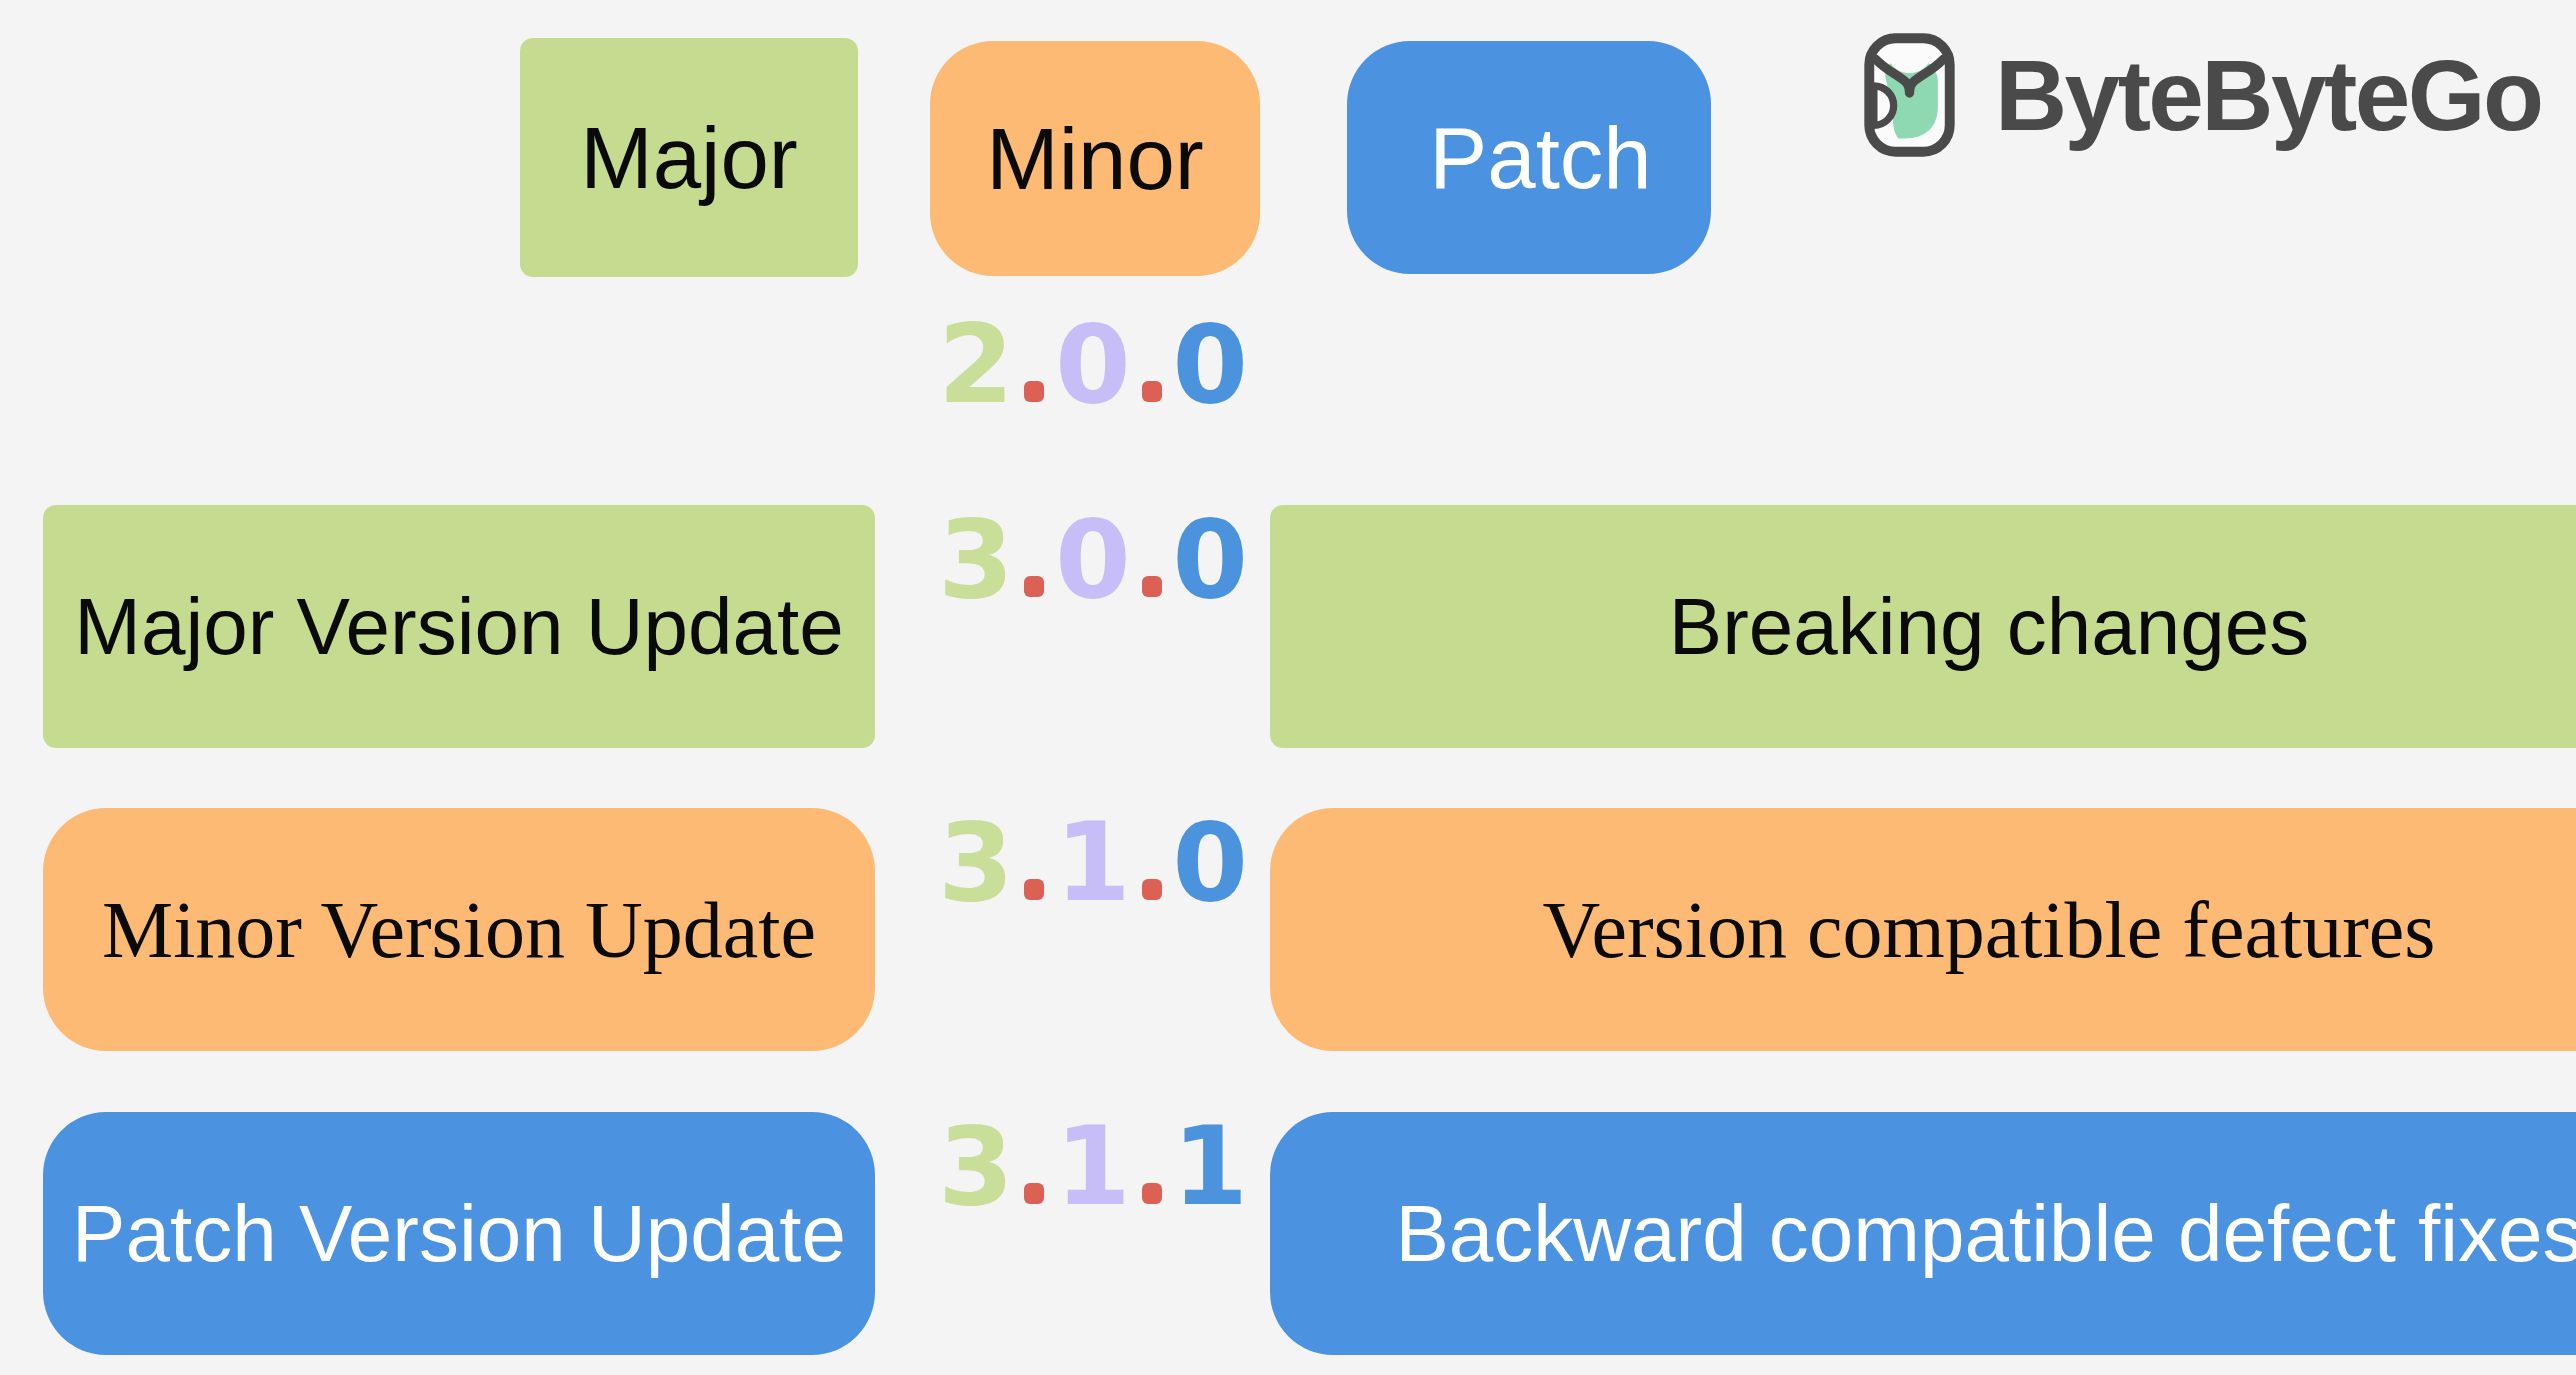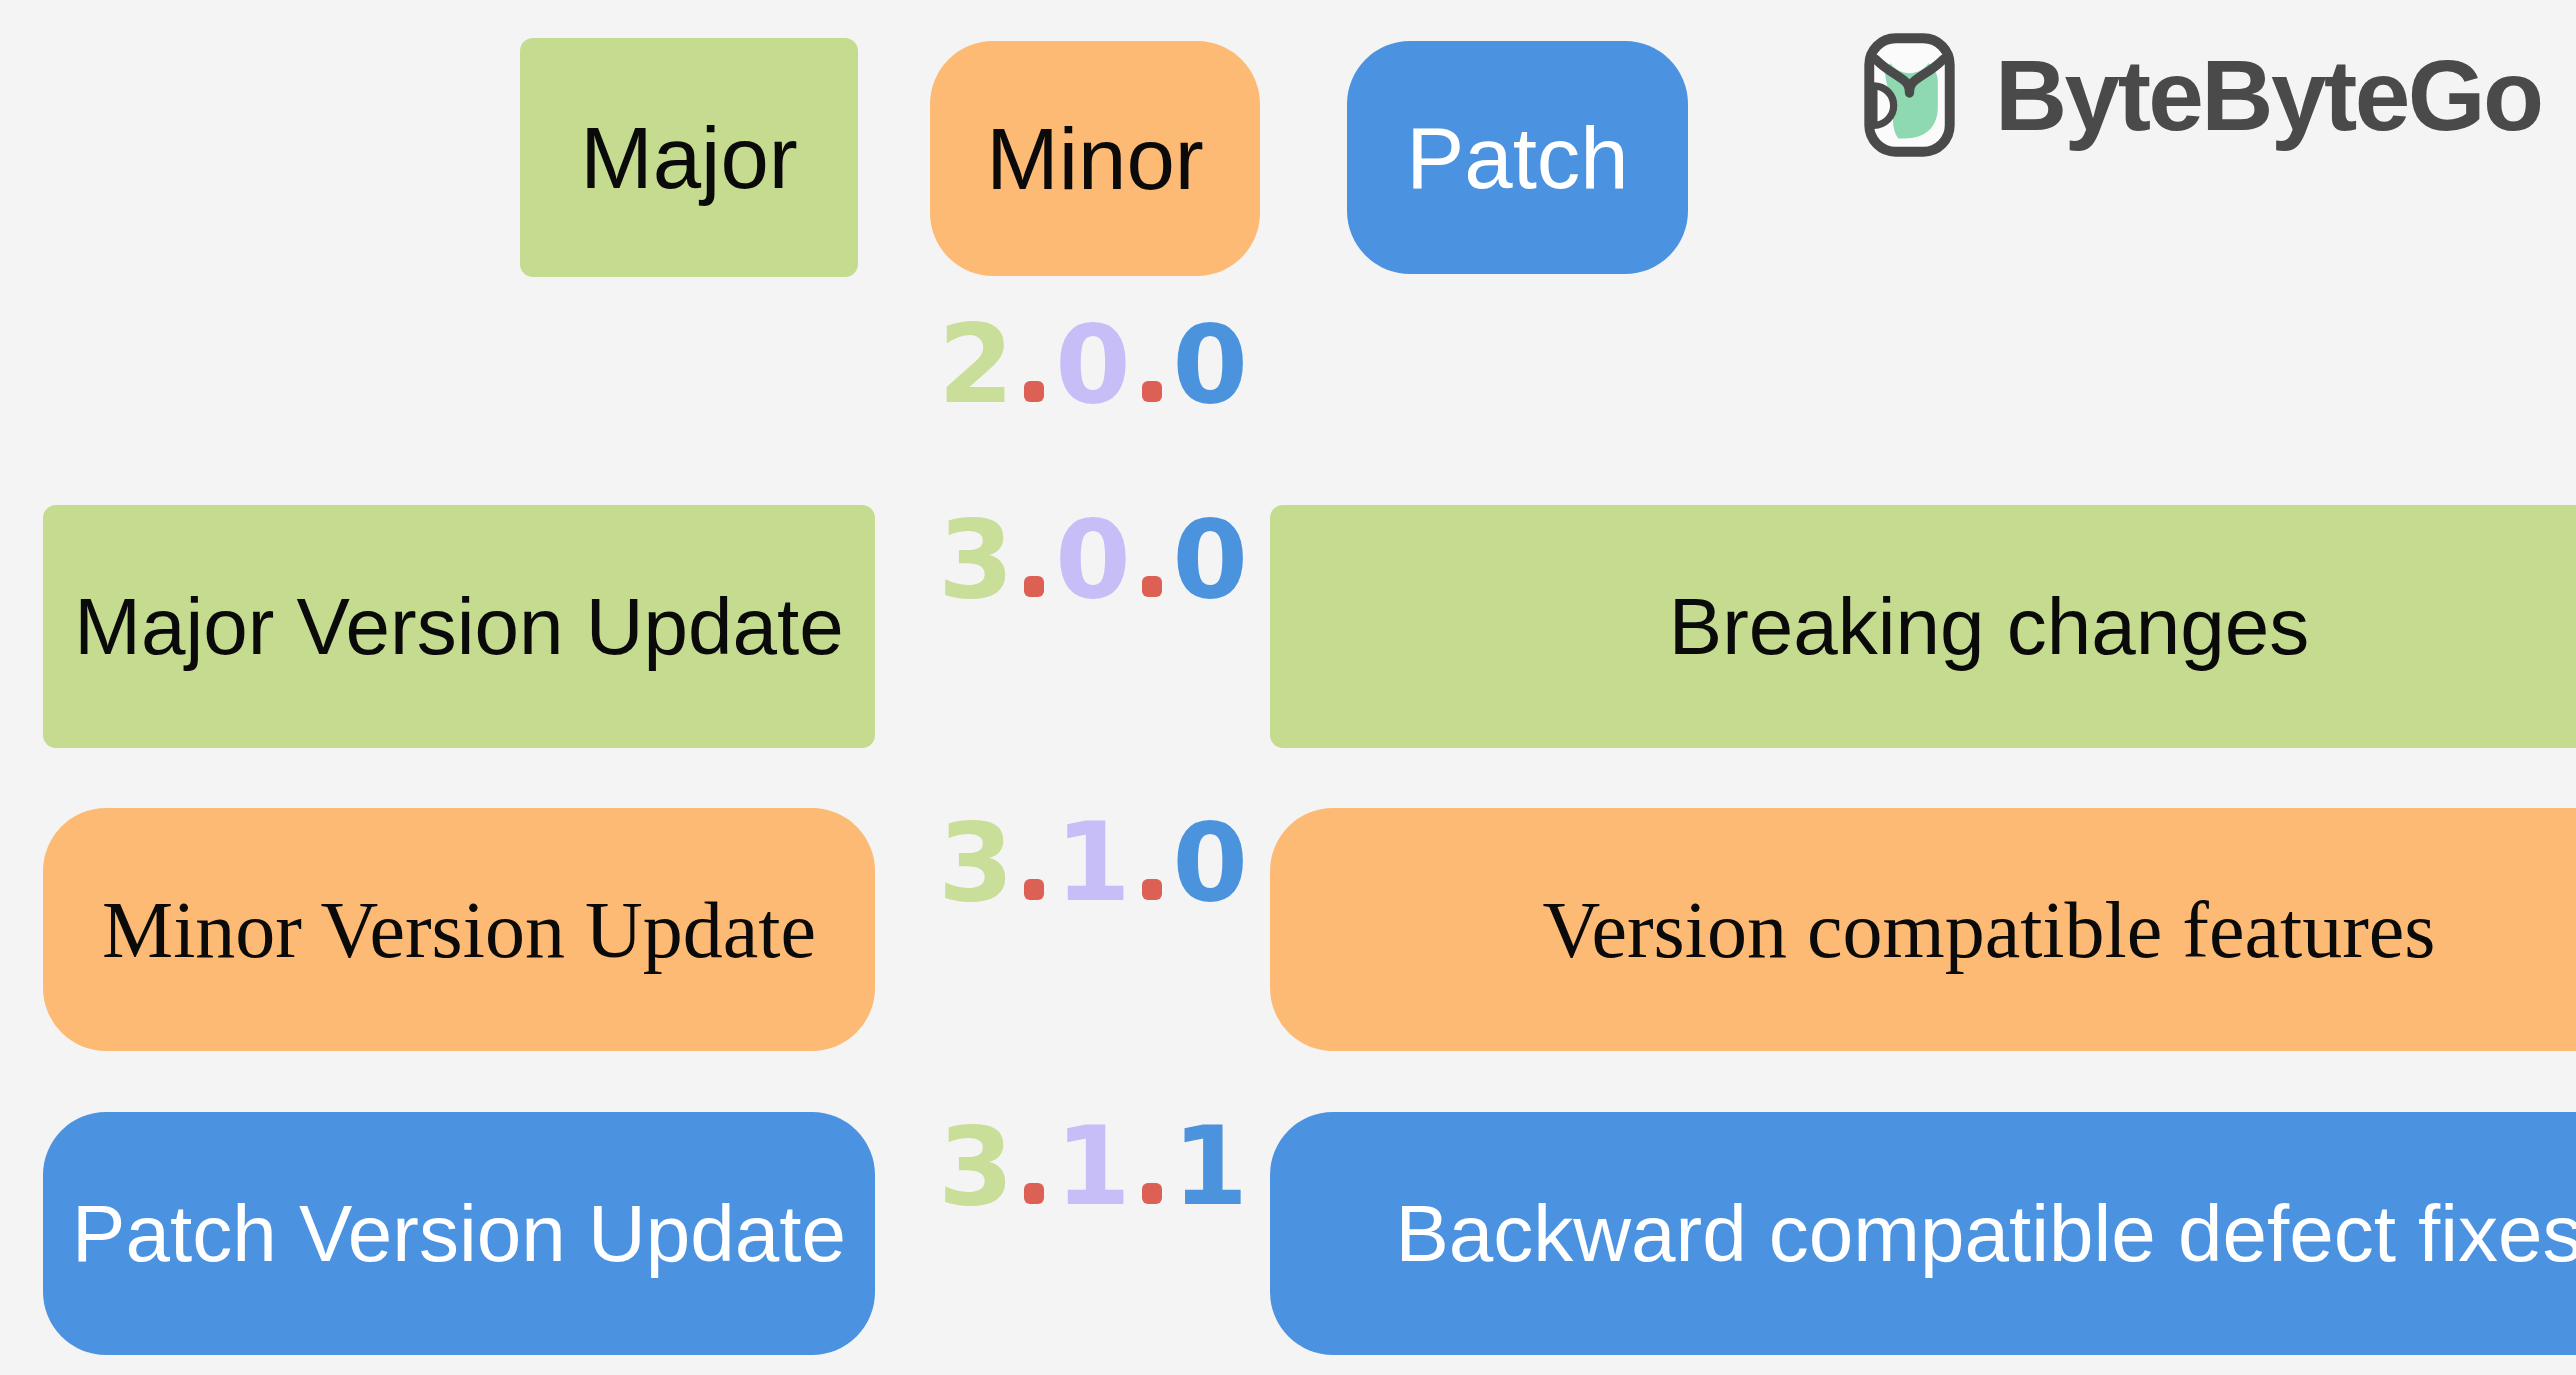--- a/index.html
+++ b/index.html
@@ -20,21 +20,21 @@
     white-space: nowrap;
   }
   .bg-major { background: #c5db90; border-radius: 13px; }
   .bg-minor { background: #fdba74; }
   .bg-patch { background: #4b93e0; color: #ffffff; }
 
   
   .legend { font-size: 87px; }
   #legend-major { left: 520px; top: 38px;  width: 338px; height: 239px; }
   #legend-minor { left: 930px; top: 41px; width: 330px; height: 235px; }
-  #legend-patch { left: 1347px; top: 41px; width: 341px; height: 233px; }
+  #legend-patch { left: 1347px; top: 41px; width: 341px; height: 233px; padding-left: 23px; }
 
   
   .logo { position: absolute; left: 1864px; top: 33px; height: 124px;
           display: flex; align-items: center; gap: 40px; }
   .logo-mark { width: 91px; height: 124px; display: block; }
   .logo-text { font-size: 100px; font-weight: 700; color: #4a4a4a;
                letter-spacing: -2.6px; line-height: 124px; white-space: nowrap; }
 
   
   .left-pill  { left: 43px;   width: 832px; }

